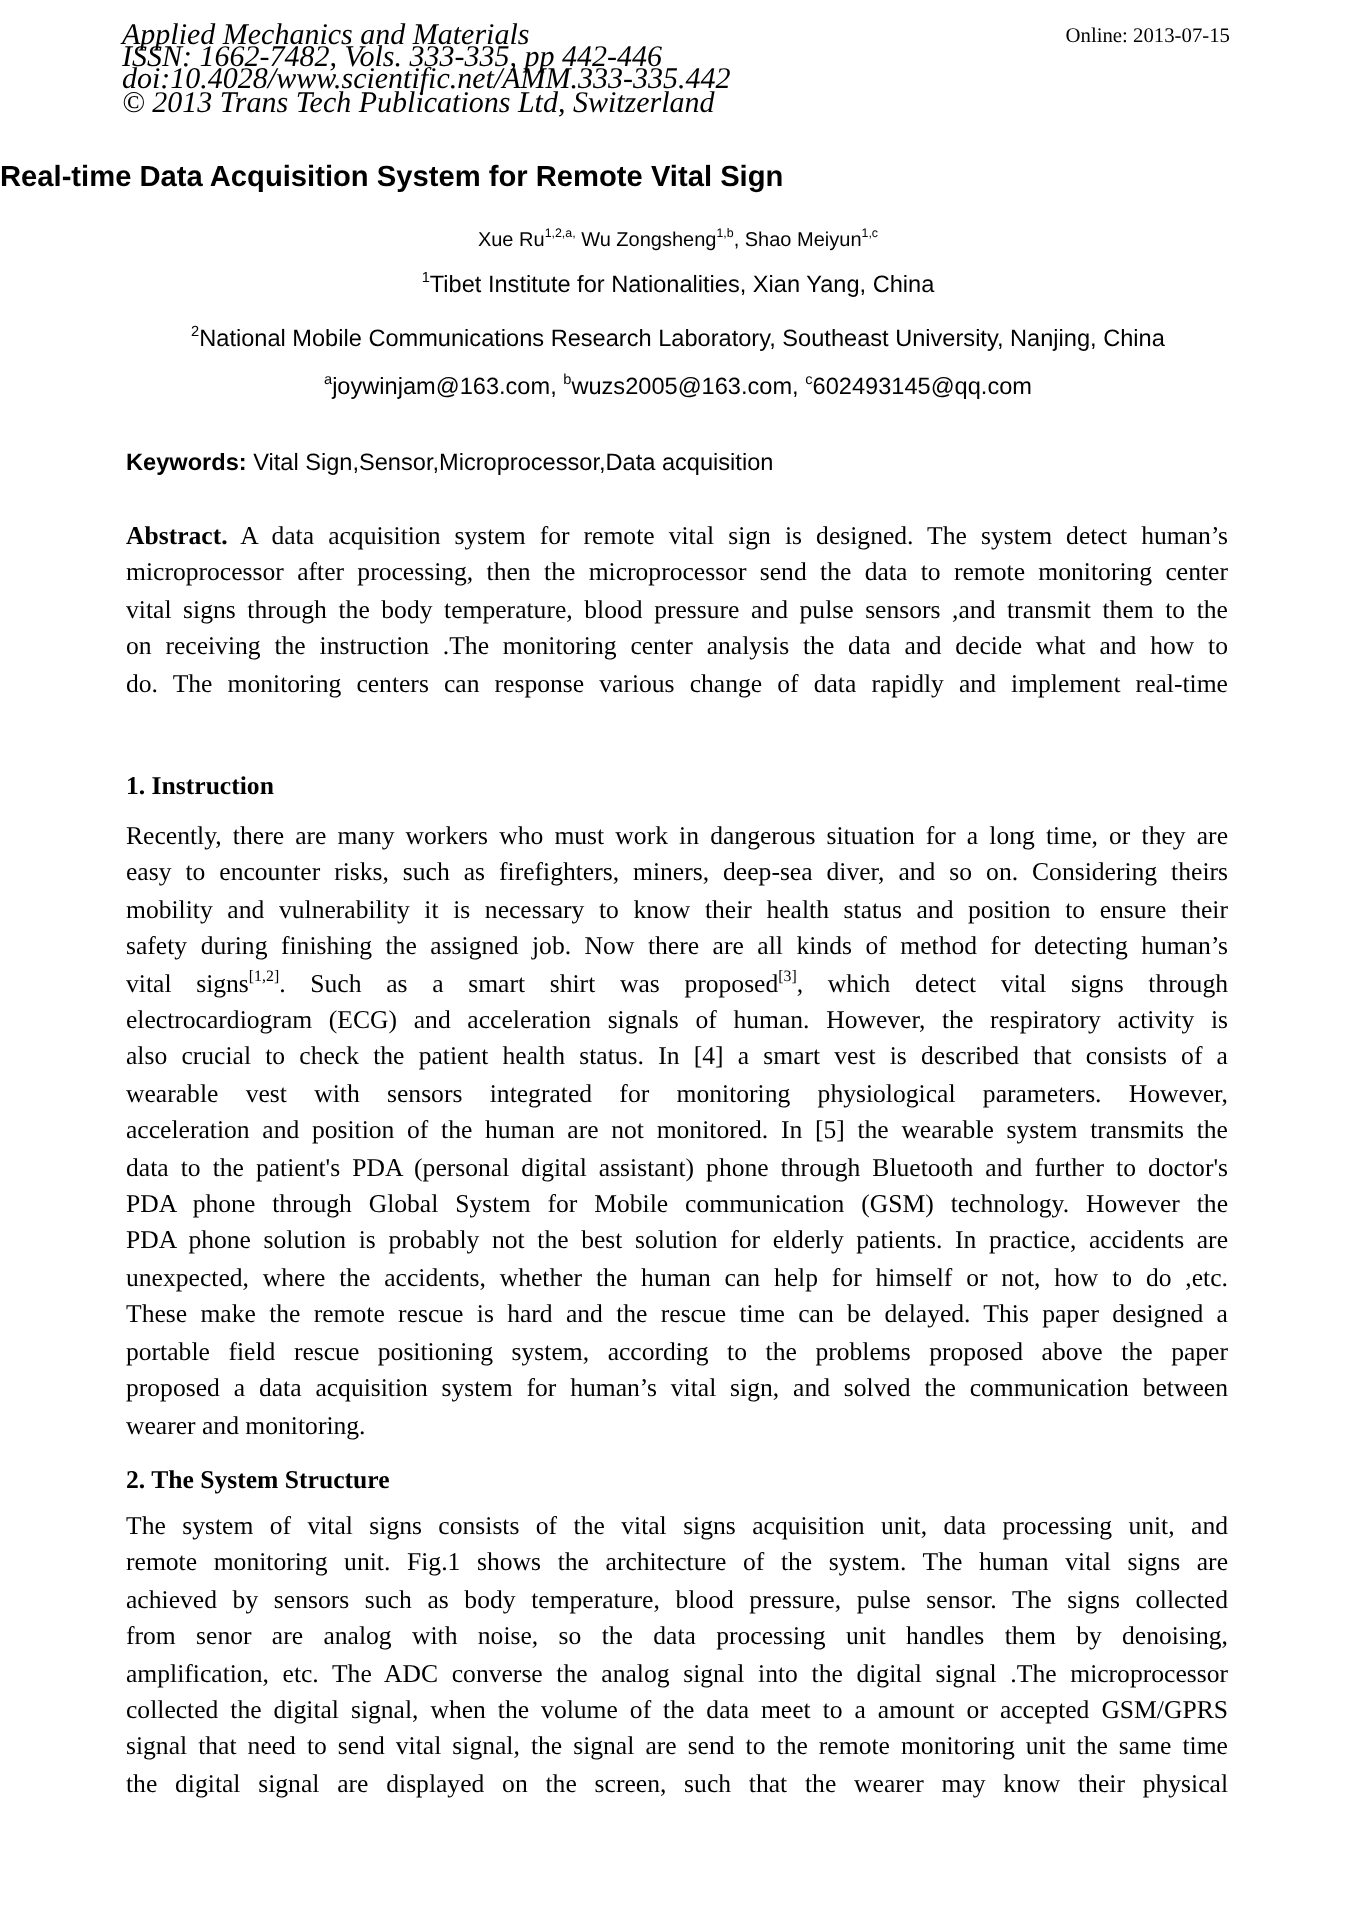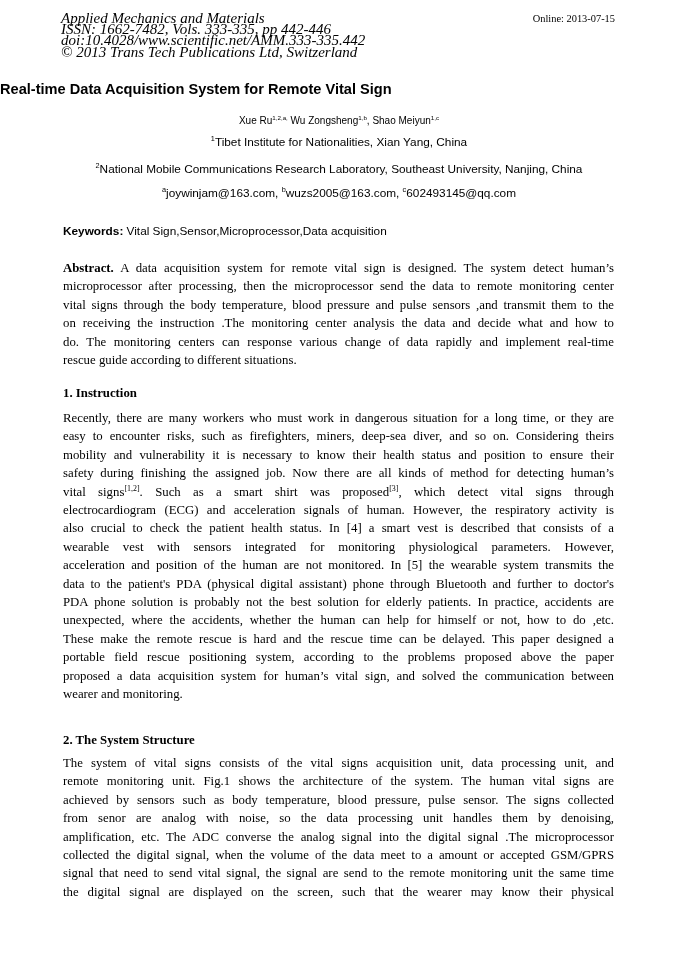--- a/index.html
+++ b/index.html
@@ -63,35 +63,35 @@
 <div class="keywords sans">
   <b>Keywords:</b><span> Vital Sign,Sensor,Microprocessor,Data acquisition</span>
 </div>
 
 <div class="para abstract serif">
   <span class="line"><b>Abstract.</b><span> A data acquisition system for remote vital sign is designed. The system detect human’s</span></span>
   <span class="line">microprocessor after processing, then the microprocessor send the data to remote monitoring center</span>
   <span class="line">vital signs through the body temperature, blood pressure and pulse sensors ,and transmit them to the</span>
   <span class="line">on receiving the instruction .The monitoring center analysis the data and decide what and how to</span>
   <span class="line">do. The monitoring centers can response various change of data rapidly and implement real-time</span>
-  <span class="line last">rescue guide according to different situations.</span>
 </div>
 
 <div class="heading h1 serif">1. Instruction</div>
 <div class="para intro-body serif" id="intro-body">
     <span class="line">Recently, there are many workers who must work in dangerous situation for a long time, or they are</span>
     <span class="line">easy to encounter risks, such as firefighters, miners, deep-sea diver, and so on. Considering theirs</span>
     <span class="line">mobility and vulnerability it is necessary to know their health status and position to ensure their</span>
     <span class="line">safety during finishing the assigned job. Now there are all kinds of method for detecting human’s</span>
     <span class="line"><span>vital signs</span><sup>[1,2]</sup><span>. Such as a smart shirt was proposed</span><sup>[3]</sup><span>, which detect vital signs through</span></span>
     <span class="line">electrocardiogram (ECG) and acceleration signals of human. However, the respiratory activity is</span>
     <span class="line">also crucial to check the patient health status. In [4] a smart vest is described that consists of a</span>
     <span class="line">wearable vest with sensors integrated for monitoring physiological parameters. However,</span>
     <span class="line">acceleration and position of the human are not monitored. In [5] the wearable system transmits the</span>
-    <span class="line">data to the patient's PDA (physical digital assistant) phone through Bluetooth and further to doctor's</span>
+    <span class="line">data to the patient's PDA (personal digital assistant) phone through Bluetooth and further to doctor's</span>
+    <span class="line">PDA phone through Global System for Mobile communication (GSM) technology. However the</span>
     <span class="line">PDA phone solution is probably not the best solution for elderly patients. In practice, accidents are</span>
     <span class="line">unexpected, where the accidents, whether the human can help for himself or not, how to do ,etc.</span>
     <span class="line">These make the remote rescue is hard and the rescue time can be delayed. This paper designed a</span>
     <span class="line">portable field rescue positioning system, according to the problems proposed above the paper</span>
     <span class="line">proposed a data acquisition system for human’s vital sign, and solved the communication between</span>
     <span class="line last">wearer and monitoring.</span>
   </div>
 
 <div class="heading h2 serif">2. The System Structure</div>
 <div class="para struct-body serif" id="struct-body">

